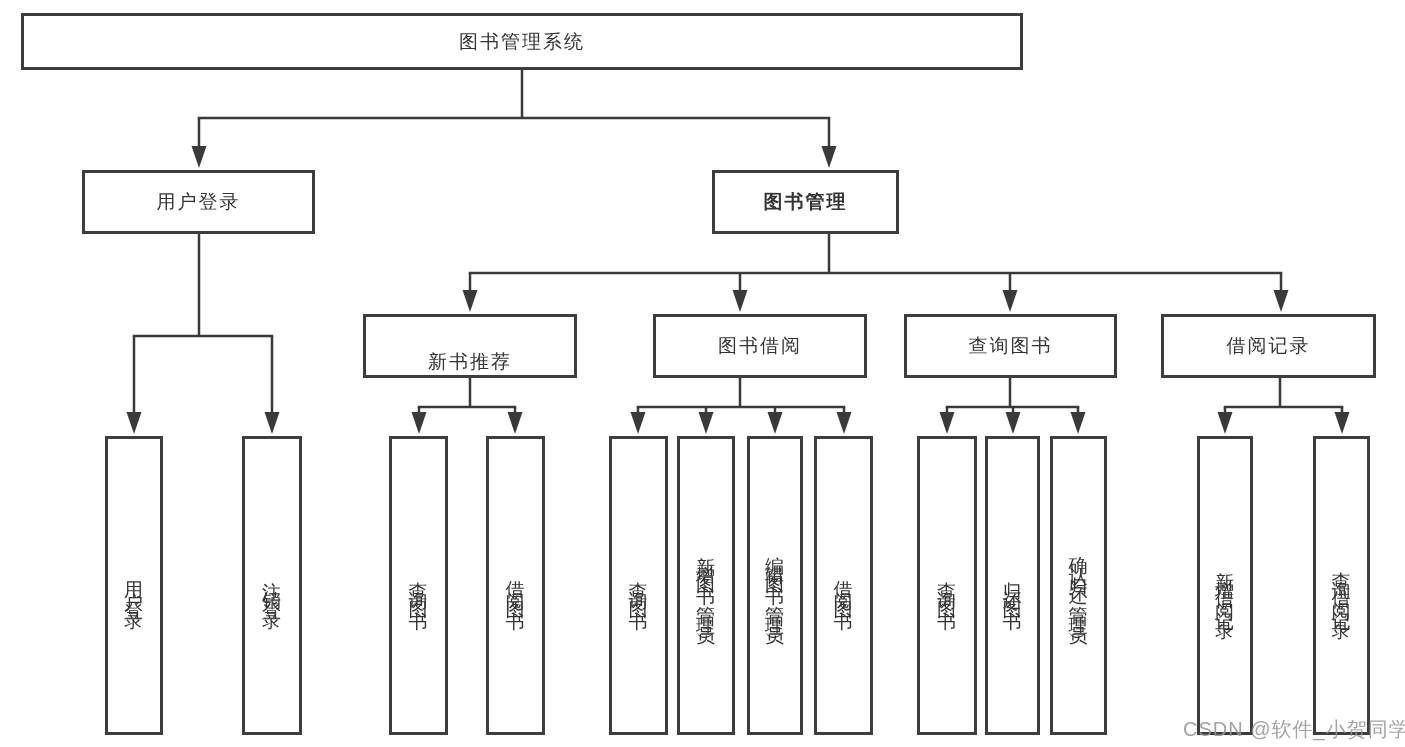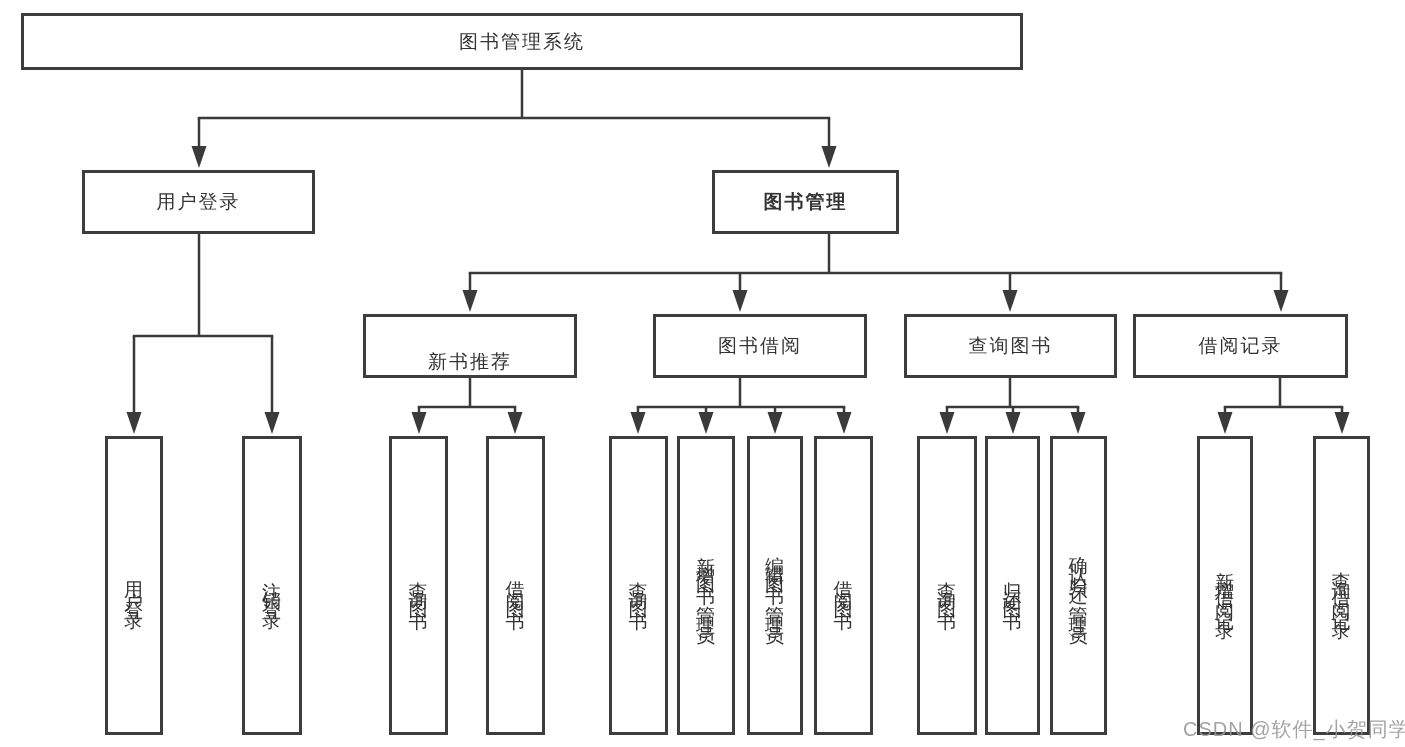--- a/index.html
+++ b/index.html
@@ -96,21 +96,21 @@
 
   <div class="node l3" style="left:363px;width:214px;align-items:flex-end;">
     <span class="hlabel">新书推荐</span>
   </div>
   <div class="node l3" style="left:633px;width:214px;margin-left:20px;">
     <span class="hlabel">图书借阅</span>
   </div>
   <div class="node l3" style="left:904px;width:213px;">
     <span class="hlabel">查询图书</span>
   </div>
-  <div class="node l3" style="left:1133px;width:215px;">
+  <div class="node l3" style="left:1161px;width:215px;">
     <span class="hlabel">借阅记录</span>
   </div>
 
   <div class="node leaf" style="left:105px;width:58px;">
     <span class="vtext">用户登录</span>
   </div>
   <div class="node leaf" style="left:242px;width:60px;">
     <span class="vtext">注销登录</span>
   </div>
   <div class="node leaf" style="left:389px;width:59px;">

